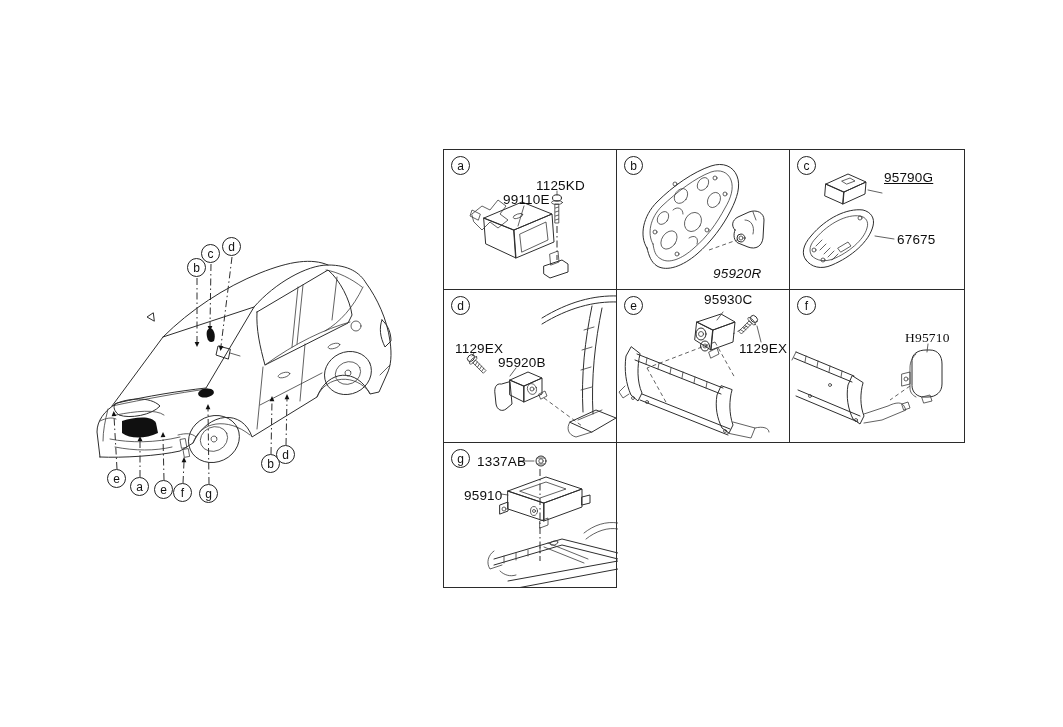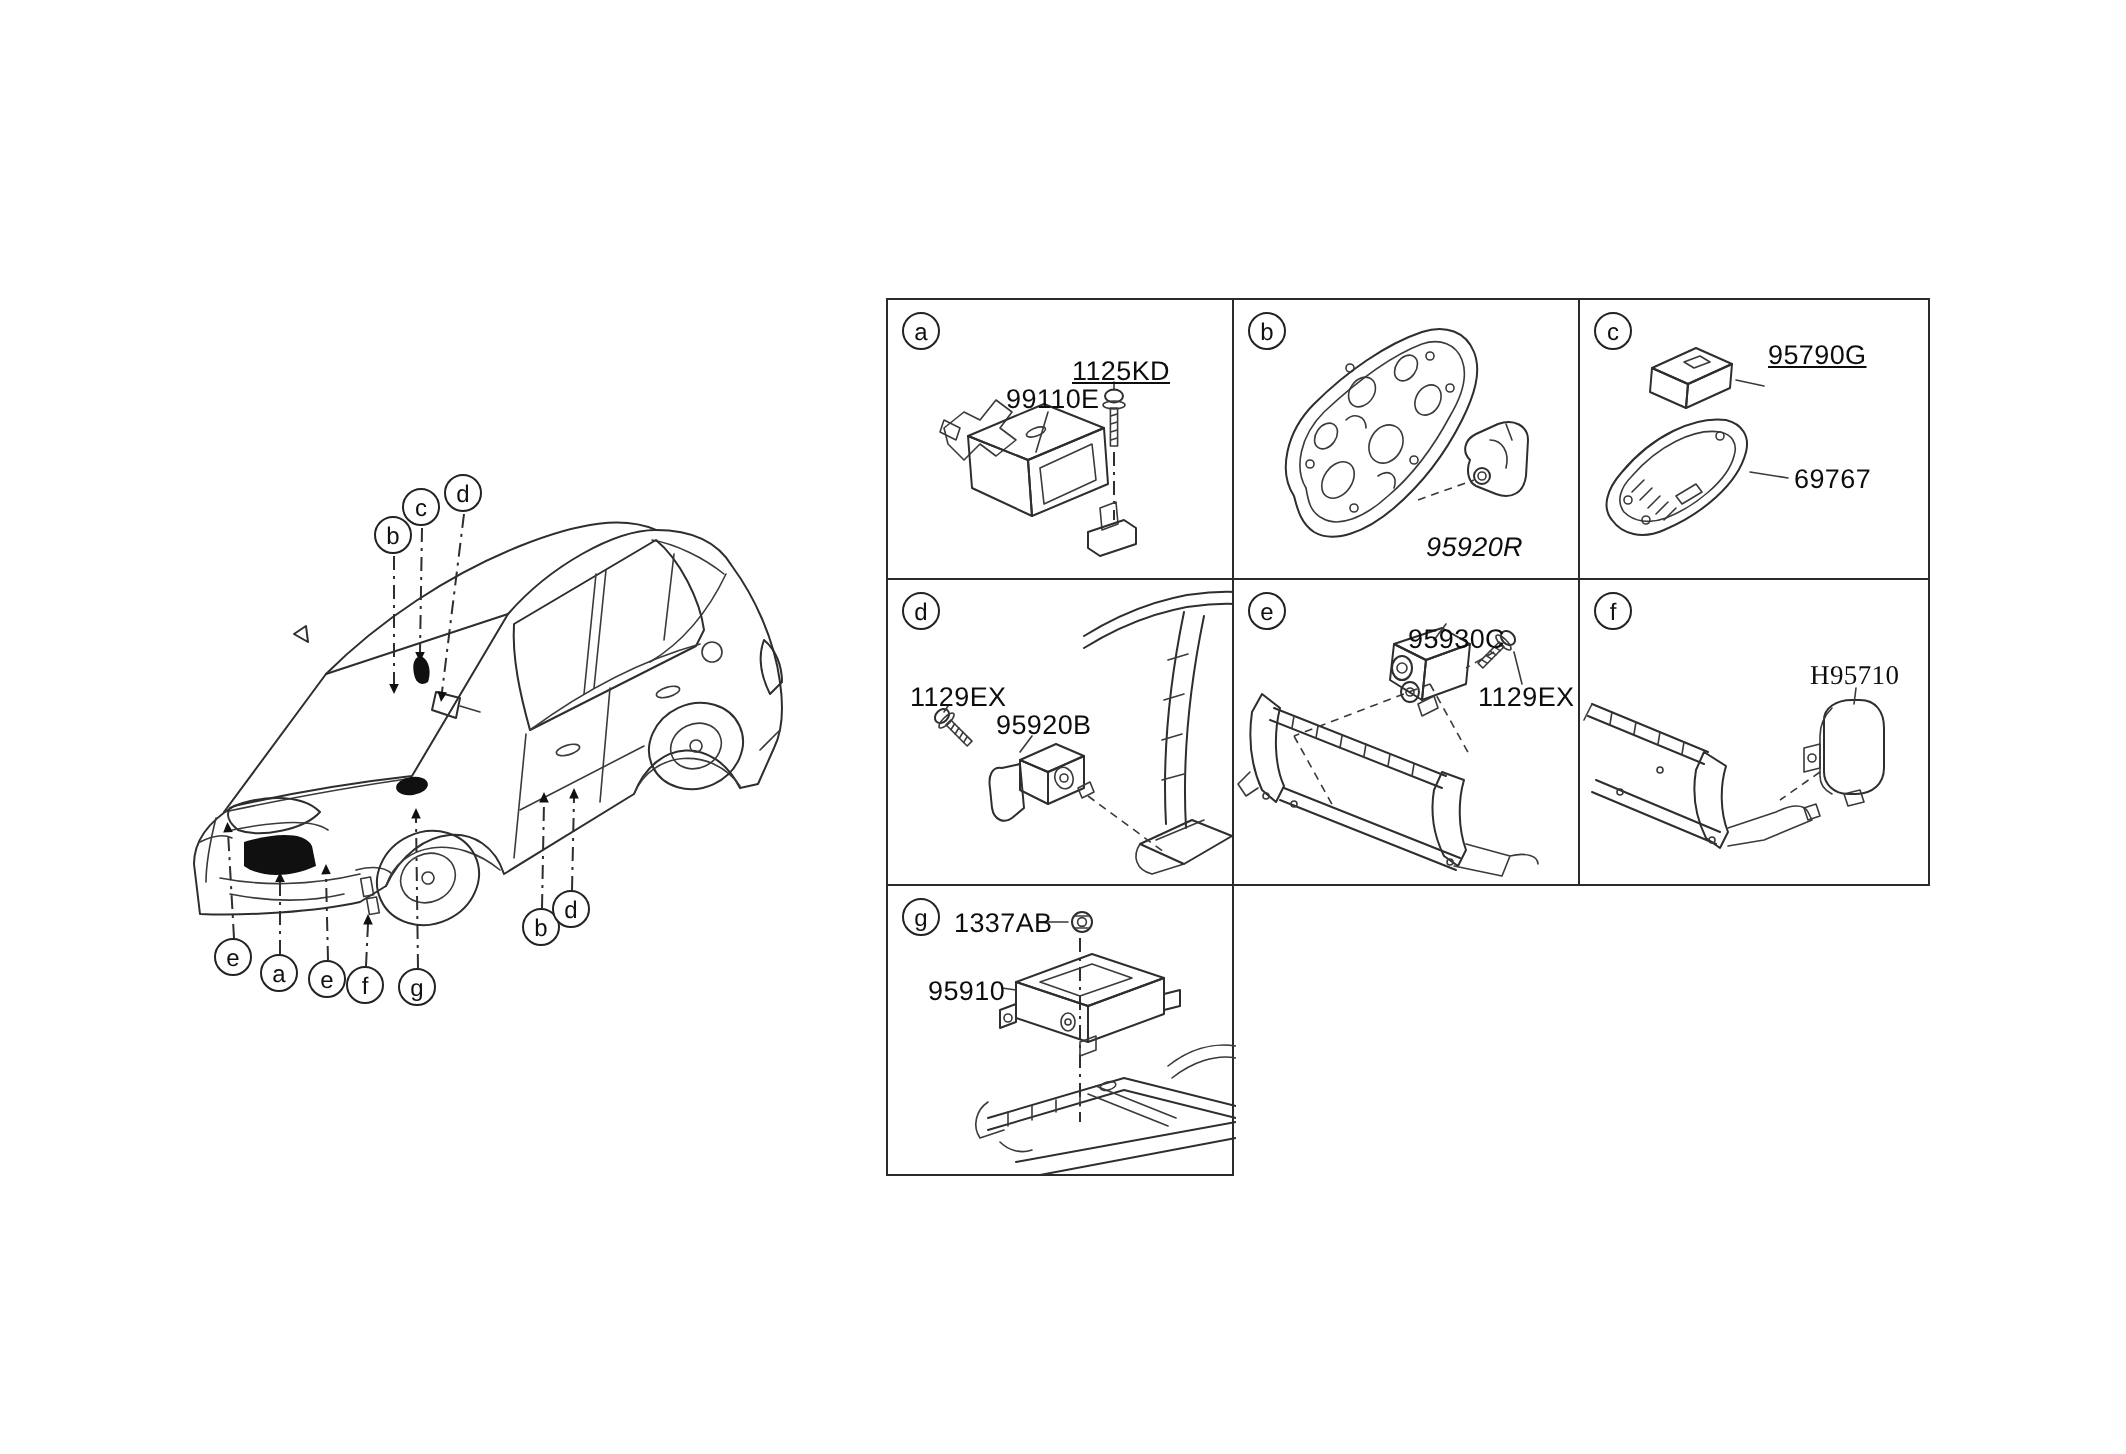--- a/index.html
+++ b/index.html
@@ -142,21 +142,21 @@
       <path d="M106,104 L114,101 L115,112 L107,115 Z" fill="#b8b8b8" class="thin"></path>
       <path d="M100,116 L118,110 L124,114 L124,122 L106,128 L100,124 Z" fill="#a8a8a8" class="ln"></path>
       <ellipse cx="113" cy="48" rx="4.5" ry="3.2" fill="#d8d8d8" class="ln"></ellipse>
       <ellipse cx="113" cy="52.5" rx="5.5" ry="2" fill="#cfcfcf" class="thin"></ellipse>
       <rect x="111.2" y="54" width="3.6" height="19" fill="#c8c8c8" class="thin"></rect>
       <path class="thin" d="M111.4,58 L114.6,57 M111.4,62 L114.6,61 M111.4,66 L114.6,65 M111.4,70 L114.6,69"></path>
       <path class="thin" d="M80,56 L74,76"></path>
       <path class="thin" d="M113,41 L113,45"></path>
     </svg>
     <div class="callout cellletter">a</div>
-    <span class="plabel" style="left:92px;top:28px;text-decoration:underline;">1125KD</span>
+    <span class="plabel" style="left:92px;top:28px;">1125KD</span>
     <span class="plabel" style="left:59px;top:42px;">99110E</span>
   </div>
 
   <div class="cell b-trb" style="left:617px;top:149px;width:173px;height:141px;">
     <svg width="173" height="141" viewBox="0 0 173 141">
       <path class="ln" d="M30,98 C22,86 26,66 40,52 C56,36 76,22 94,16 C106,12 116,16 120,26 C124,36 120,48 114,60 C106,76 94,92 80,104 C66,116 50,122 40,116 C34,112 32,106 30,98 Z"></path>
       <path class="thin" d="M36,94 C30,84 33,68 45,56 C60,42 78,28 94,22 C103,19 111,22 114,30 C117,38 114,48 108,58 C100,73 90,87 77,98 C65,109 52,114 44,109 C38,106 37,100 36,94 Z"></path>
       <ellipse class="thin" cx="52" cy="90" rx="7" ry="10" transform="rotate(35 52 90)"></ellipse>
       <ellipse class="thin" cx="46" cy="68" rx="5" ry="7" transform="rotate(35 46 68)"></ellipse>
       <ellipse class="thin" cx="64" cy="46" rx="6" ry="8" transform="rotate(35 64 46)"></ellipse>
@@ -191,21 +191,21 @@
       <path class="thin" d="M22,106 C18,101 20,94 26,88 C39,73 57,64 70,66 C76,67 79,72 77,78 C74,90 58,103 43,109 C35,112 27,111 22,106 Z"></path>
       <path class="thin" d="M30,100 L36,94 M34,104 L40,98 M38,107 L44,101 M42,110 L48,104 M26,96 L32,90"></path>
       <circle class="thin" cx="24" cy="100" r="2"></circle>
         <circle class="thin" cx="33" cy="110" r="2"></circle>
         <circle class="thin" cx="70" cy="68" r="2"></circle>
       <path class="thin" d="M48,98 L58,92 L61,96 L51,102 Z"></path>
       <path class="thin" d="M85,86 L104,89"></path>
     </svg>
     <div class="callout cellletter">c</div>
     <span class="plabel" style="left:94px;top:20px;text-decoration:underline;">95790G</span>
-    <span class="plabel" style="left:107px;top:82px;">69767</span>
+    <span class="plabel" style="left:107px;top:82px;">67675</span>
   </div>
 
   <div class="cell b-lrb" style="left:443px;top:290px;width:174px;height:153px;">
     <svg width="174" height="153" viewBox="0 0 174 153">
       <path class="ln" d="M98,28 C124,12 150,5 174,6"></path>
       <path class="ln" d="M98,34 C124,18 150,11 174,12"></path>
       <path class="ln" d="M148,16 C141,50 137,85 139,122"></path>
       <path class="ln" d="M158,18 C151,52 147,88 149,124"></path>
       <path class="thin" d="M140,40 L150,37 M138,60 L148,57 M137,80 L147,77 M137,100 L148,97"></path>
       <path class="ln" d="M126,132 L152,120 L172,128 L148,142 Z"></path>
@@ -257,21 +257,21 @@
       <g transform="translate(137,29) rotate(45)">
         <ellipse cx="0" cy="0" rx="4" ry="3" fill="#d0d0d0" class="ln"></ellipse>
         <ellipse cx="0" cy="3.2" rx="5" ry="1.8" fill="#c4c4c4" class="thin"></ellipse>
         <rect x="-1.7" y="4.5" width="3.4" height="15" fill="#c0c0c0" class="thin"></rect>
         <path class="thin" d="M-1.7,8 L1.7,7.2 M-1.7,11 L1.7,10.2 M-1.7,14 L1.7,13.2 M-1.7,17 L1.7,16.2"></path>
       </g>
       <path class="dash" d="M130,36 L116,44"></path>
       <path class="thin" d="M144,52 L140,36"></path>
     </svg>
     <div class="callout cellletter">e</div>
-    <span class="plabel" style="left:87px;top:22px;">95930C</span>
+    <span class="plabel" style="left:87px;top:2px;">95930C</span>
     <span class="plabel" style="left:122px;top:51px;">1129EX</span>
   </div>
 
   <div class="cell b-rb" style="left:790px;top:290px;width:175px;height:153px;">
     <svg width="175" height="153" viewBox="0 0 175 153">
       <path class="ln" d="M6,62 L64,86 M4,68 L62,92"></path>
       <path class="thin" d="M6,62 L2,70 M16,66 L15,72 M28,71 L27,77 M40,76 L39,82 M52,81 L51,87"></path>
       <path class="ln" d="M62,86 L58,95 C56,107 58,119 63,129 L70,134 L74,126 C70,116 70,103 73,93 Z"></path>
       <path class="ln" d="M8,100 L70,126 M6,106 L68,132"></path>
       <path class="thin" d="M74,124 L98,116 C106,112 112,112 114,116 L116,120 L92,130 L74,133"></path>

